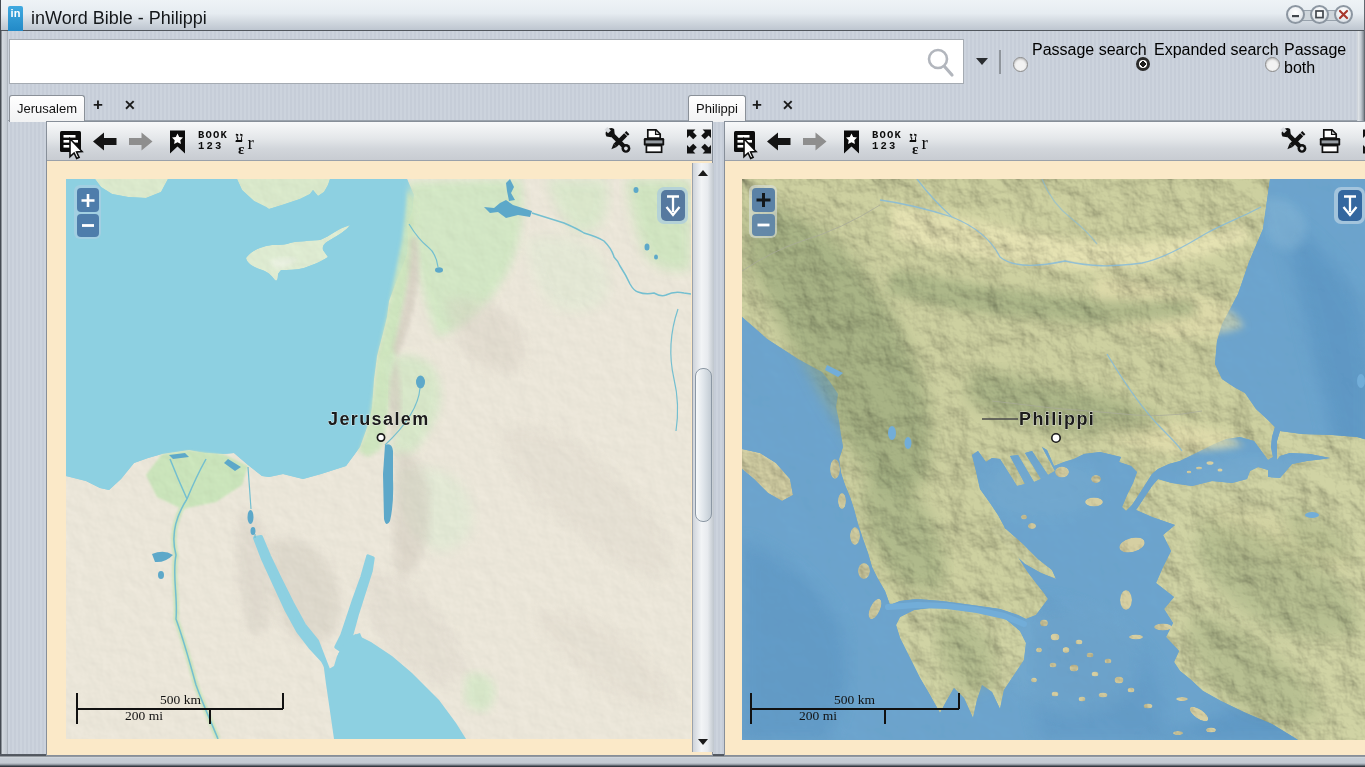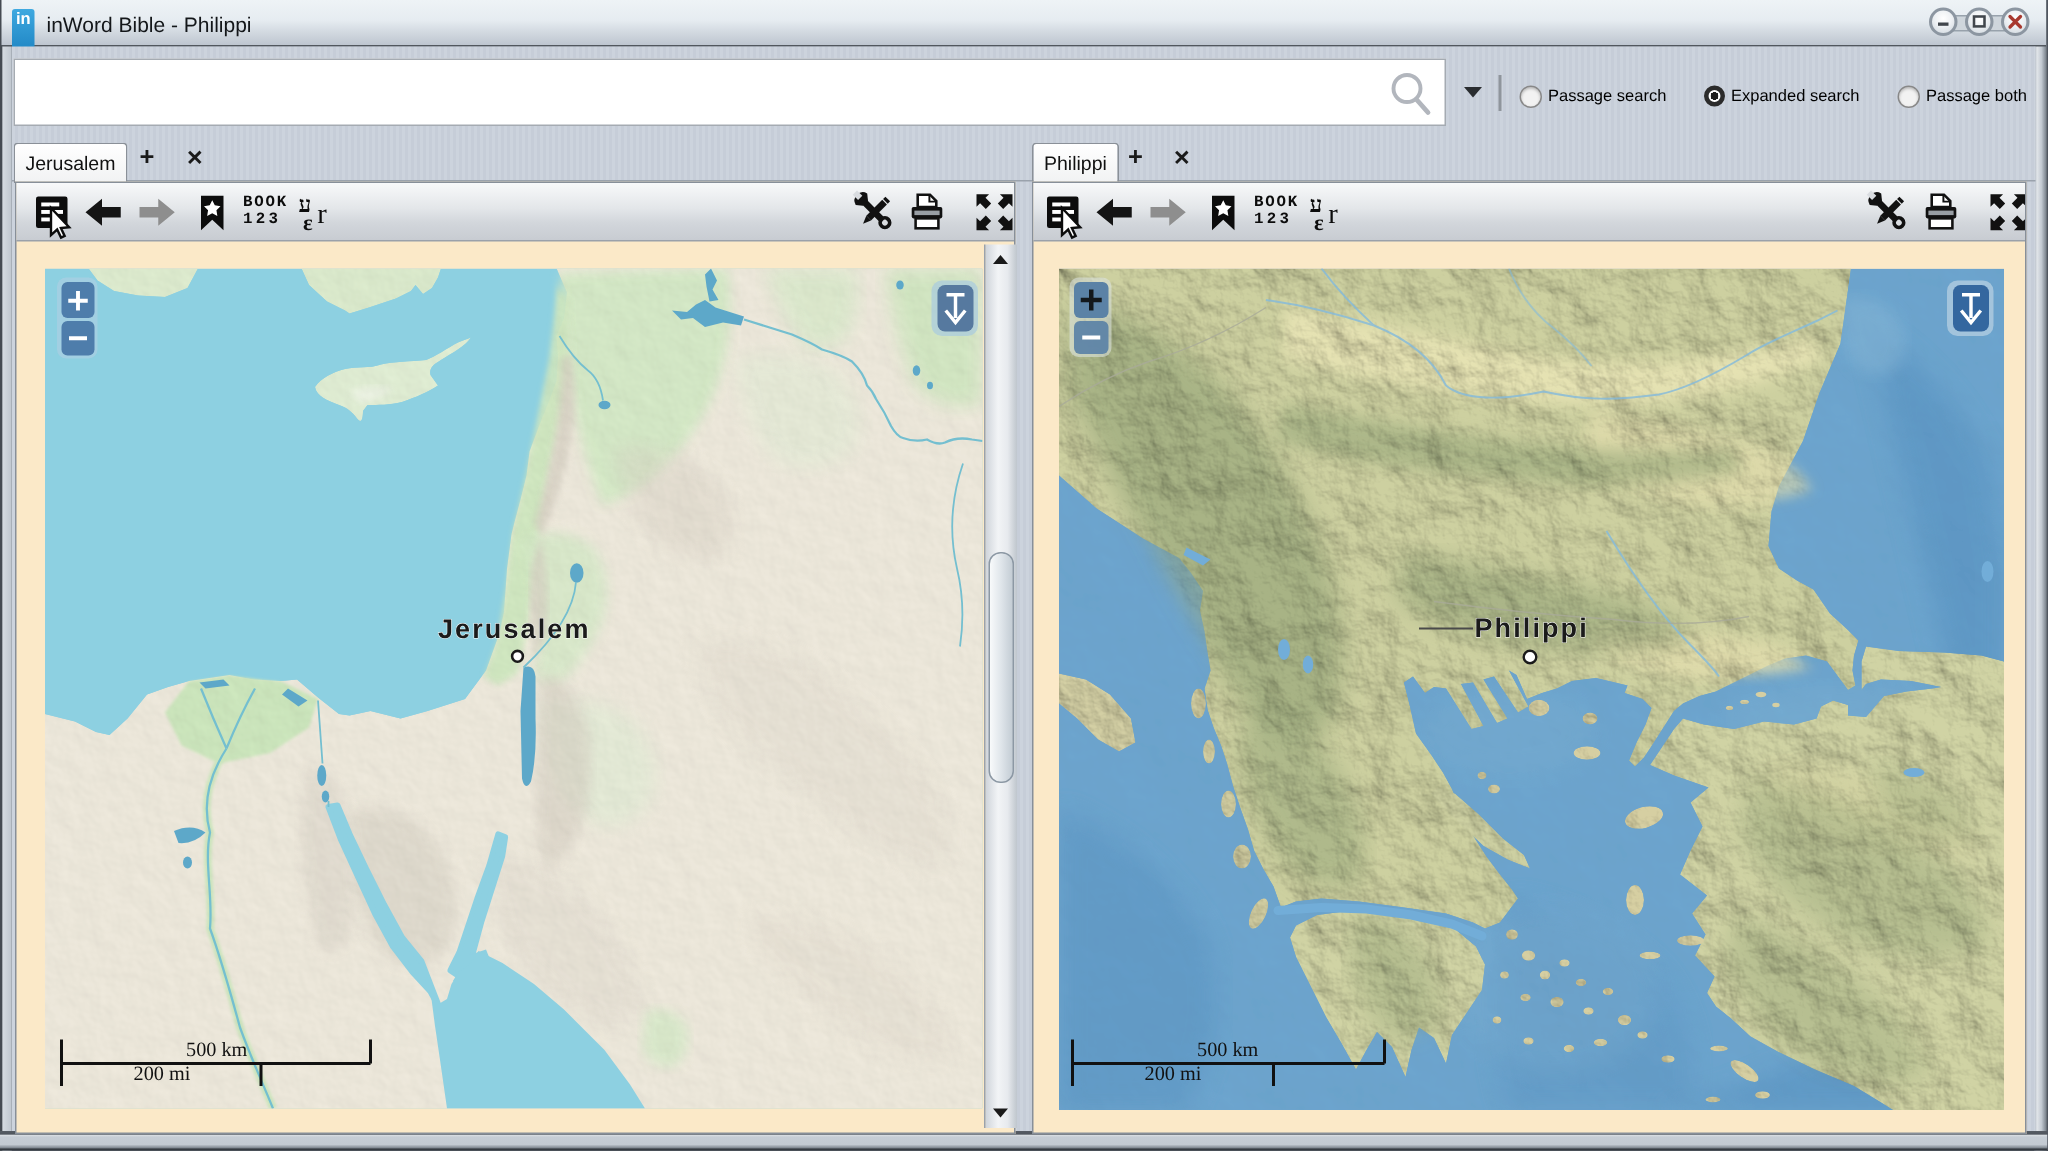--- a/index.html
+++ b/index.html
@@ -6,43 +6,43 @@
   body{font-family:"Liberation Sans",sans-serif;background:#3c424a;position:relative;}
   .abs{position:absolute;}
   
   #frame{left:0;top:0;width:1365px;height:767px;background:linear-gradient(90deg,#9aa2ac,#cdd3da 2px,#c3cad2 6px,#9aa2ac 8px) ;}
   #frameL{left:0;top:0;width:8px;height:767px;background:linear-gradient(90deg,#454b52 0,#454b52 1px,#d4dae0 2px,#c2c9d1 7px,#9aa2ab 8px);}
   #frameR{right:0;top:0;width:9px;height:767px;background:linear-gradient(90deg,#9aa2ab 0,#e2e6ea 2px,#c2c9d1 5px,#7e868f 8px,#454b52 9px);}
   #frameB{left:0;bottom:0;width:1365px;height:13px;background:linear-gradient(#565c64 0,#50565e 2px,#d6dbe0 3px,#c6cdd5 4px,#c3cad2 9px,#868e97 11px,#3a4047 12px,#2c3138 13px);}
   
   #title{left:1px;top:0px;width:1363px;height:30px;background:linear-gradient(#eef3f6 0%,#e6ecf1 45%,#d3dae1 70%,#bec6d0 100%);border-bottom:1px solid #51575e;}
   #logo{left:8px;top:6px;width:15px;height:28px;background:linear-gradient(#3fa9e0,#1f86c4);border-radius:2px;color:#fff;font-weight:bold;font-size:11px;text-align:center;line-height:15px;}
-  #titletext{left:31px;top:8px;font-size:14px;color:#14171a;}
+  #titletext{left:31px;top:8px;font-size:18px;color:#14171a;}
   
   .wbtn{top:5px;width:15px;height:15px;border-radius:50%;background:radial-gradient(circle at 50% 35%,#ffffff 0%,#eef1f4 45%,#cdd5dc 100%);border:2px solid #8c96a1;}
   #wconn{left:1290px;top:10px;width:60px;height:9px;background:#cfd6dc;border:1px solid #98a2ac;border-radius:5px;}
   #wmin{left:1286px;}
   #wmax{left:1310px;}
   #wclose{left:1334px;}
   .wglyph{width:100%;height:100%;position:relative;}
   
   #content{left:8px;top:31px;width:1349px;height:723px;background:repeating-linear-gradient(90deg,#ccd3dd 0px,#ccd3dd 2px,#c6cdd8 2px,#c6cdd8 4px);}
   #searchbox{left:1px;top:8px;width:953px;height:43px;background:#fff;border:1px solid #a5abb2;}
   #searchph{left:16px;top:14px;font-size:15px;color:#b6bcc6;letter-spacing:0.2px;}
   #ddtri{left:968px;top:27px;width:0;height:0;border-left:6px solid transparent;border-right:6px solid transparent;border-top:7px solid #2a2d30;}
   #vsep{left:991px;top:19px;width:2px;height:24px;background:#8f959c;}
   .radio{top:26px;width:13px;height:13px;border-radius:50%;background:#f2f2f2;border:1px solid #888;box-shadow:inset 0 1px 2px rgba(0,0,0,.25);}
   .radiosel{background:radial-gradient(circle,#1e1e1e 0 2.6px,#ffffff 2.7px);border:3.5px solid #2b2b2b;width:8px;height:8px;box-shadow:none;}
-  .rlabel{top:27px;font-size:11px;color:#000;}
+  .rlabel{top:10px;font-size:16px;color:#000;}
   
   .tab{top:64px;height:26px;background:linear-gradient(#ffffff,#f1f2f3);border:1px solid #8a9098;border-bottom:none;border-radius:3px 3px 0 0;font-size:13px;color:#111;padding:0 7px;line-height:25px;}
   .tabplus{top:64px;font-size:17px;font-weight:bold;color:#1a1a1a;}
   .tabx{top:66px;font-size:14px;font-weight:bold;color:#1a1a1a;}
   
-  .panel{top:90px;height:633px;border:1px solid #878f99;background:#fbe9c8;}
+  .panel{top:90px;height:633px;border:1px solid #878f99;background:#fbe9c8;margin-left:36px;}
   .toolbar{left:0;top:0;height:38px;background:linear-gradient(#f8f9fa 0%,#e3e6e9 45%,#d2d6db 70%,#c8ccd2 100%);border-bottom:1px solid #9aa1aa;}
 </style>
 </head>
 <body>
 <div class="abs" id="frame"></div>
 <div class="abs" id="frameL"></div>
 <div class="abs" id="frameR"></div>
 <div class="abs" id="frameB"></div>
 <div class="abs" id="title"></div>
 <div class="abs" id="logo">in</div>

